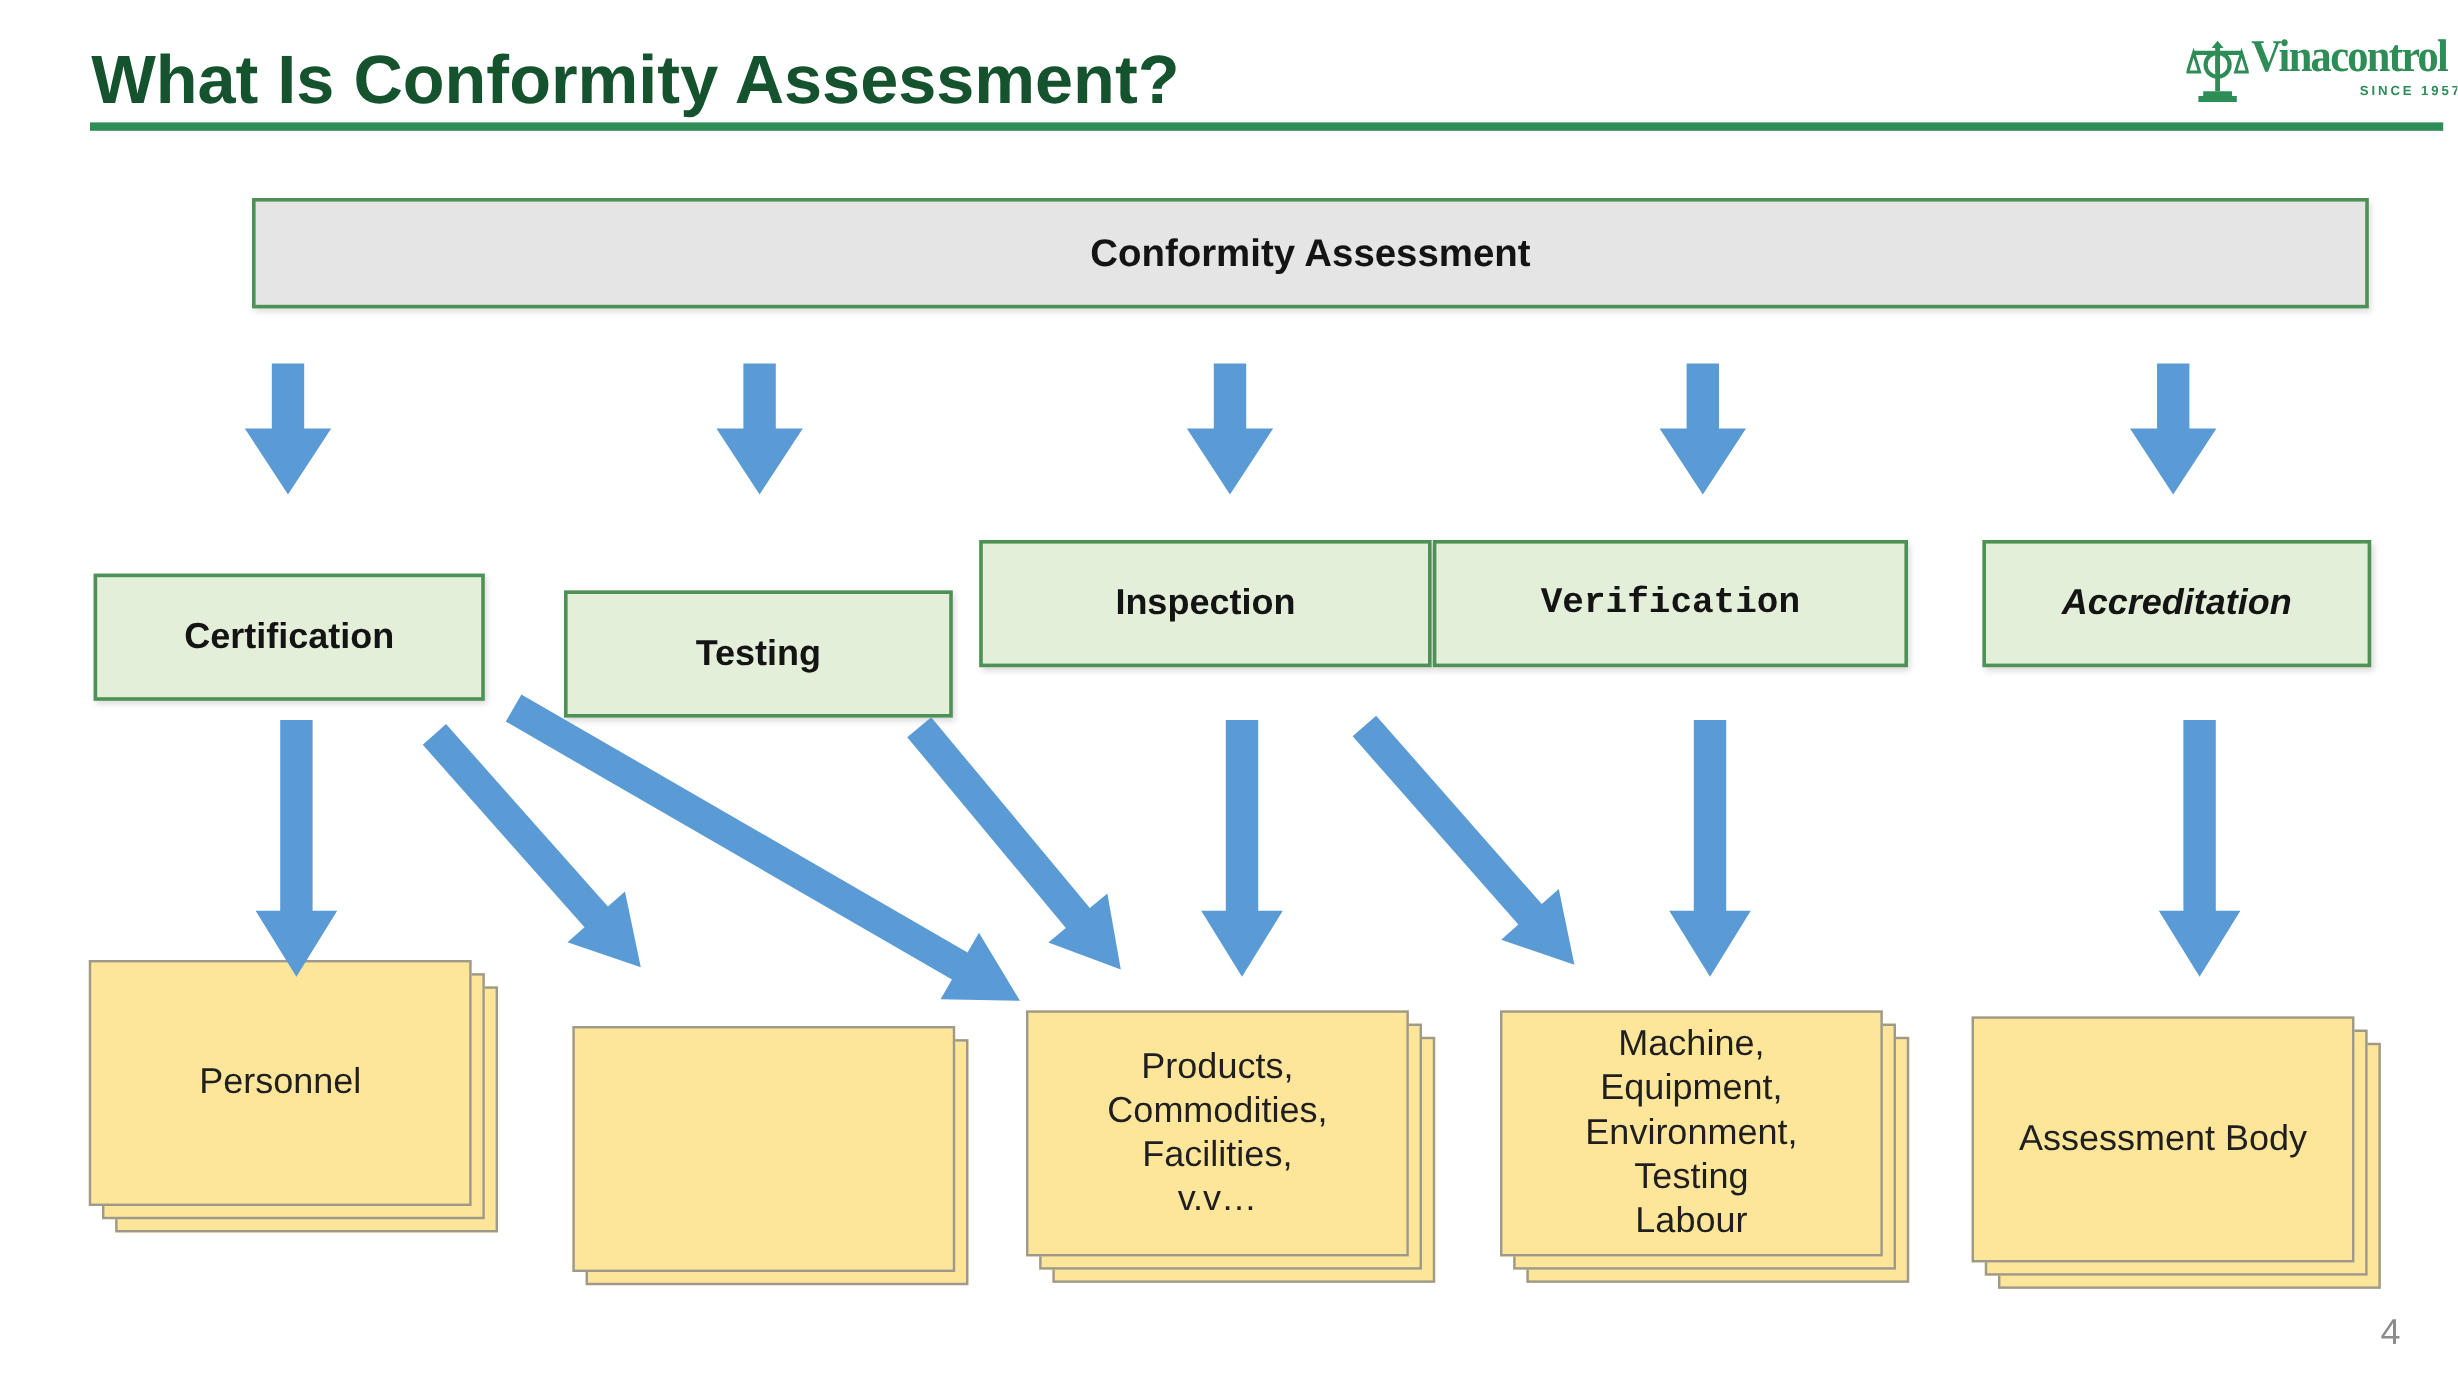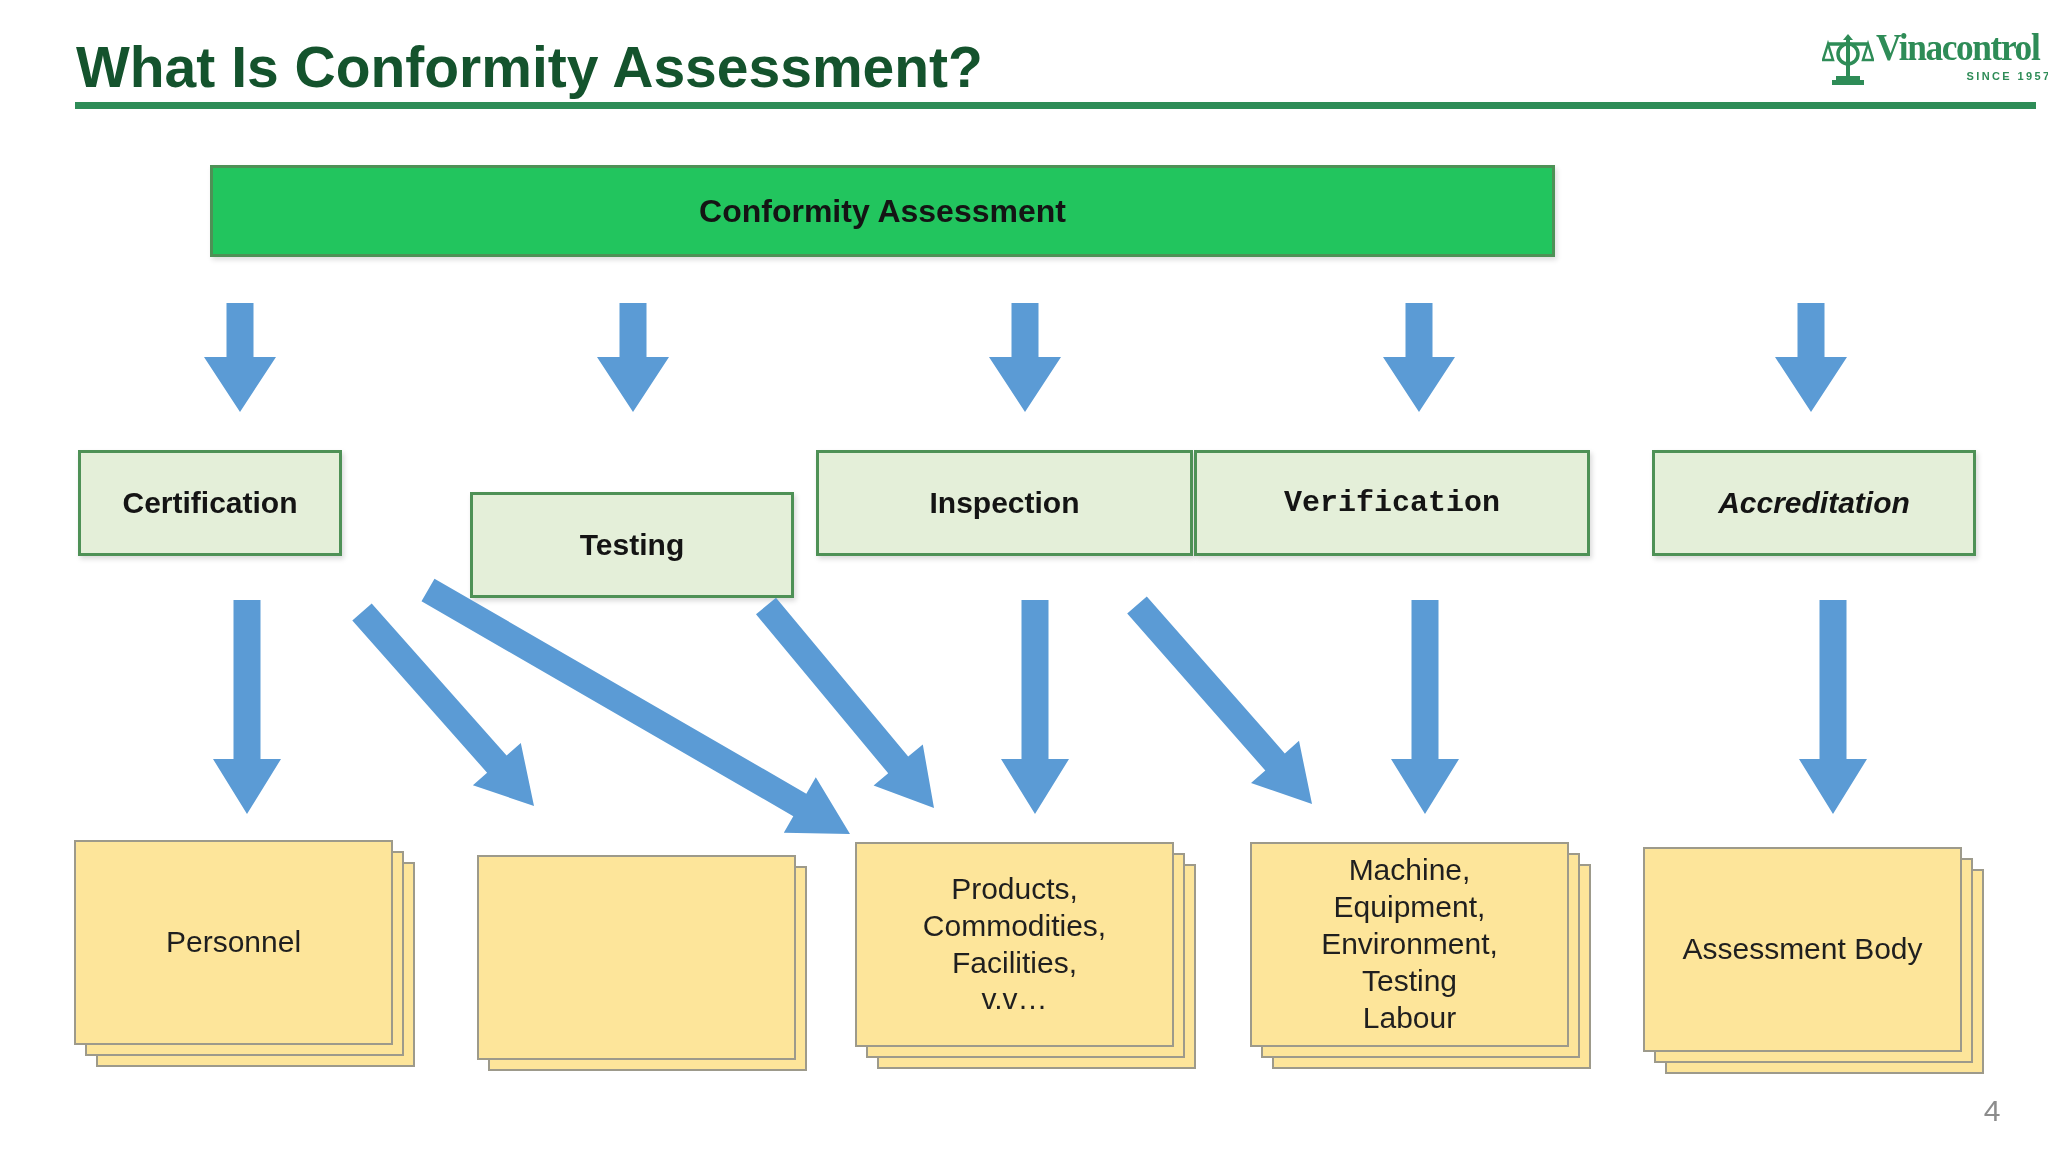--- a/index.html
+++ b/index.html
@@ -20,22 +20,22 @@
   .logo-text { display:flex; flex-direction:column; align-items:flex-end; margin-left:2px; }
   .brand {
     font-family:"Liberation Serif", serif; font-weight:bold; font-size:38px;
     line-height:1.15; letter-spacing:-1.5px; transform:scaleX(0.93); transform-origin:left top;
     white-space:nowrap;
   }
   .tagline { font-size:11px; font-weight:bold; letter-spacing:2.4px; margin-top:0px; white-space:nowrap; }
 
   
   .box-root {
-    position:absolute; left:210px; top:165px; width:1345px; height:92px;
-    background:#22c55e; border:3px solid #4e9156; box-sizing:border-box;
+    position:absolute; left:210px; top:165px; width:1764px; height:92px;
+    background:#e5e5e5; border:3px solid #4e9156; box-sizing:border-box;
     display:flex; align-items:center; justify-content:center;
     font-size:32px; font-weight:bold; color:#141414;
     box-shadow:2px 3px 5px rgba(0,0,0,0.13);
   }
   .cat-box {
     position:absolute; top:450px; height:106px;
     background:#e4efd9; border:3px solid #4e9156; box-sizing:border-box;
     display:flex; align-items:center; justify-content:center;
     font-size:30px; font-weight:bold; color:#141414;
     box-shadow:2px 3px 5px rgba(0,0,0,0.15);
@@ -84,37 +84,37 @@
     <div class="logo-text">
       <div class="brand">Vinacontrol</div>
       <div class="tagline">SINCE 1957</div>
     </div>
   </div>
 
   <div class="box-root">
     <span>Conformity Assessment</span>
   </div>
 
-  <div class="cat-box" style="left:78px;  width:264px;">
+  <div class="cat-box" style="left:78px;  width:326px;margin-top:28px;">
     <span>Certification</span>
   </div>
   <div class="cat-box" style="left:470px; width:324px;margin-top:42px;">
     <span>Testing</span>
   </div>
   <div class="cat-box" style="left:816px; width:377px;align-items:center;">
     <span>Inspection</span>
   </div>
   <div class="cat-box" style="left:1194px; width:396px;font-family:Liberation Mono, monospace;">
     <span>Verification</span>
   </div>
   <div class="cat-box" style="left:1652px; width:324px;font-style:italic;">
     <span>Accreditation</span>
   </div>
 
-  <div class="card-stack" style="left:74px; top:840px;">
+  <div class="card-stack" style="left:74px; top:800px;">
     <div class="card b2"></div>
     <div class="card b1"></div>
     <div class="card front">Personnel</div>
   </div>
   <div class="card-stack" style="left:466px; top:844px;">
     <div class="card b2"></div>
     <div class="card b1"></div>
   </div>
   <div class="card-stack" style="left:855px; top:842px;">
     <div class="card b2"></div>

